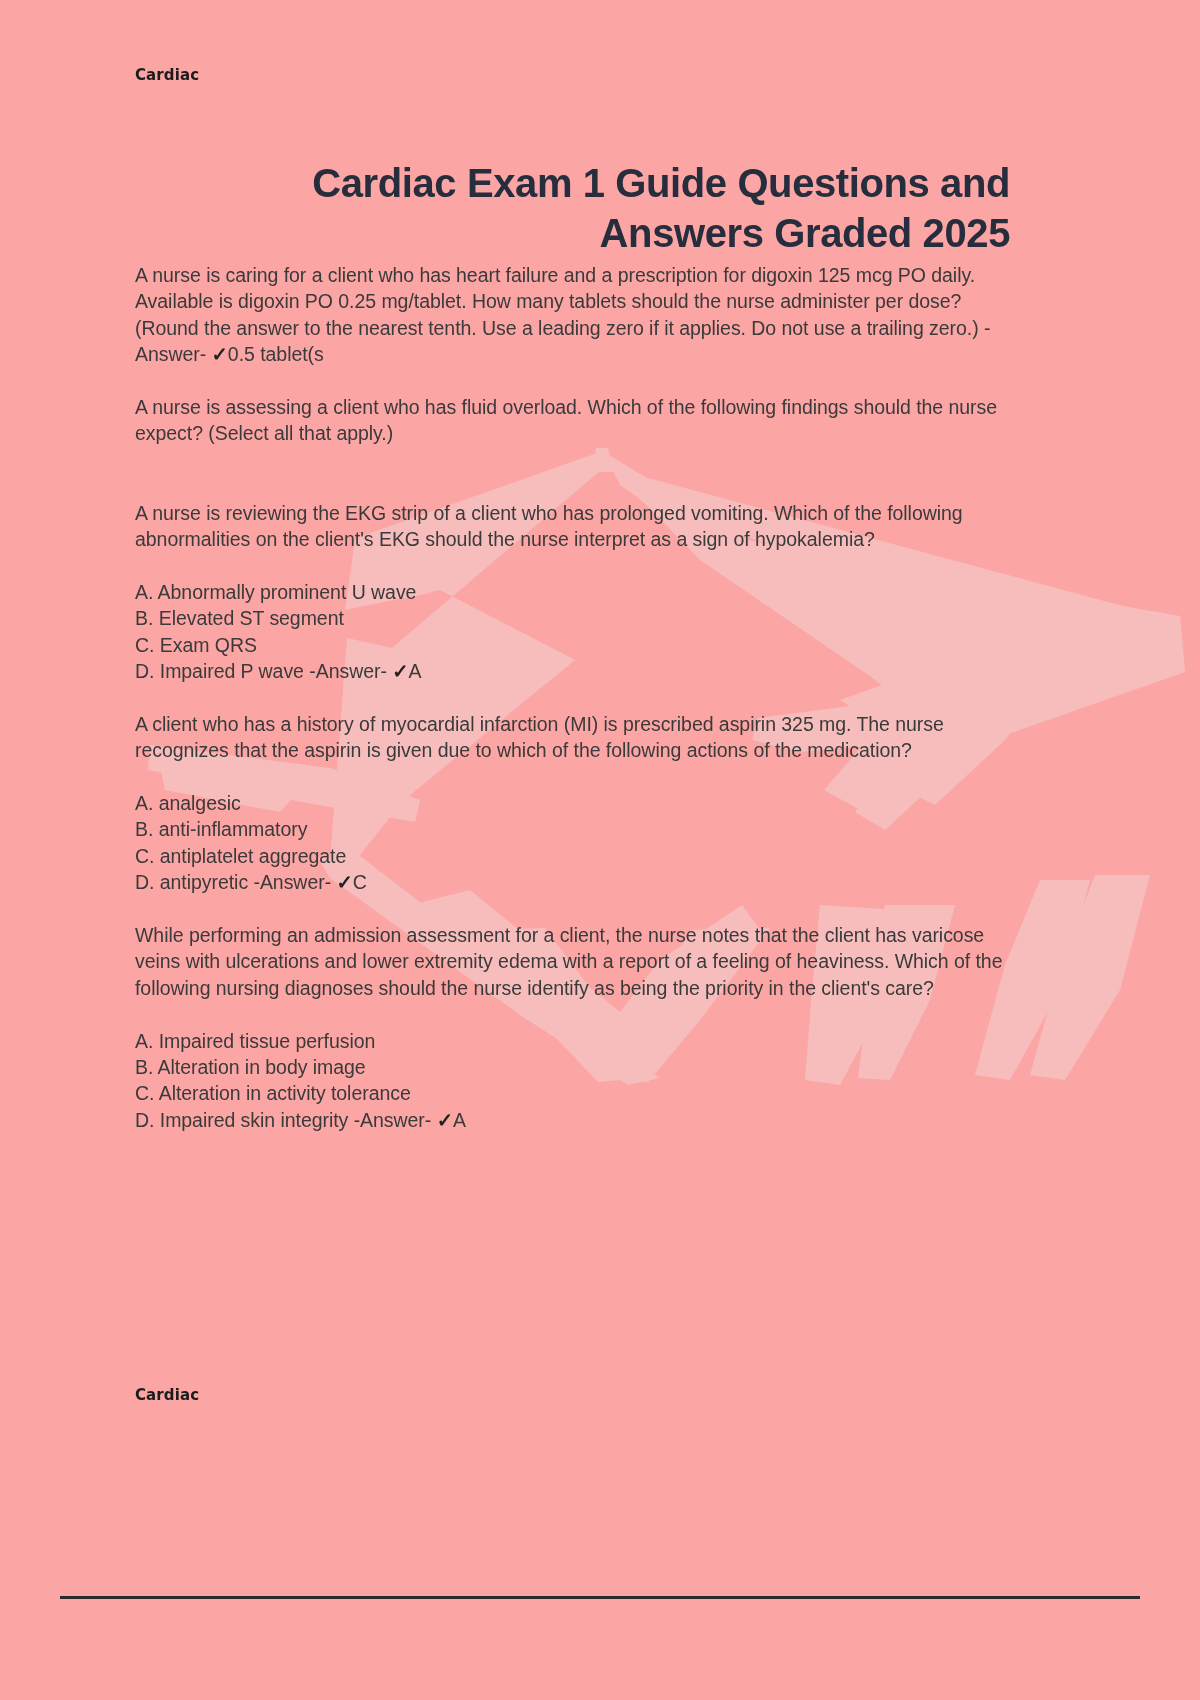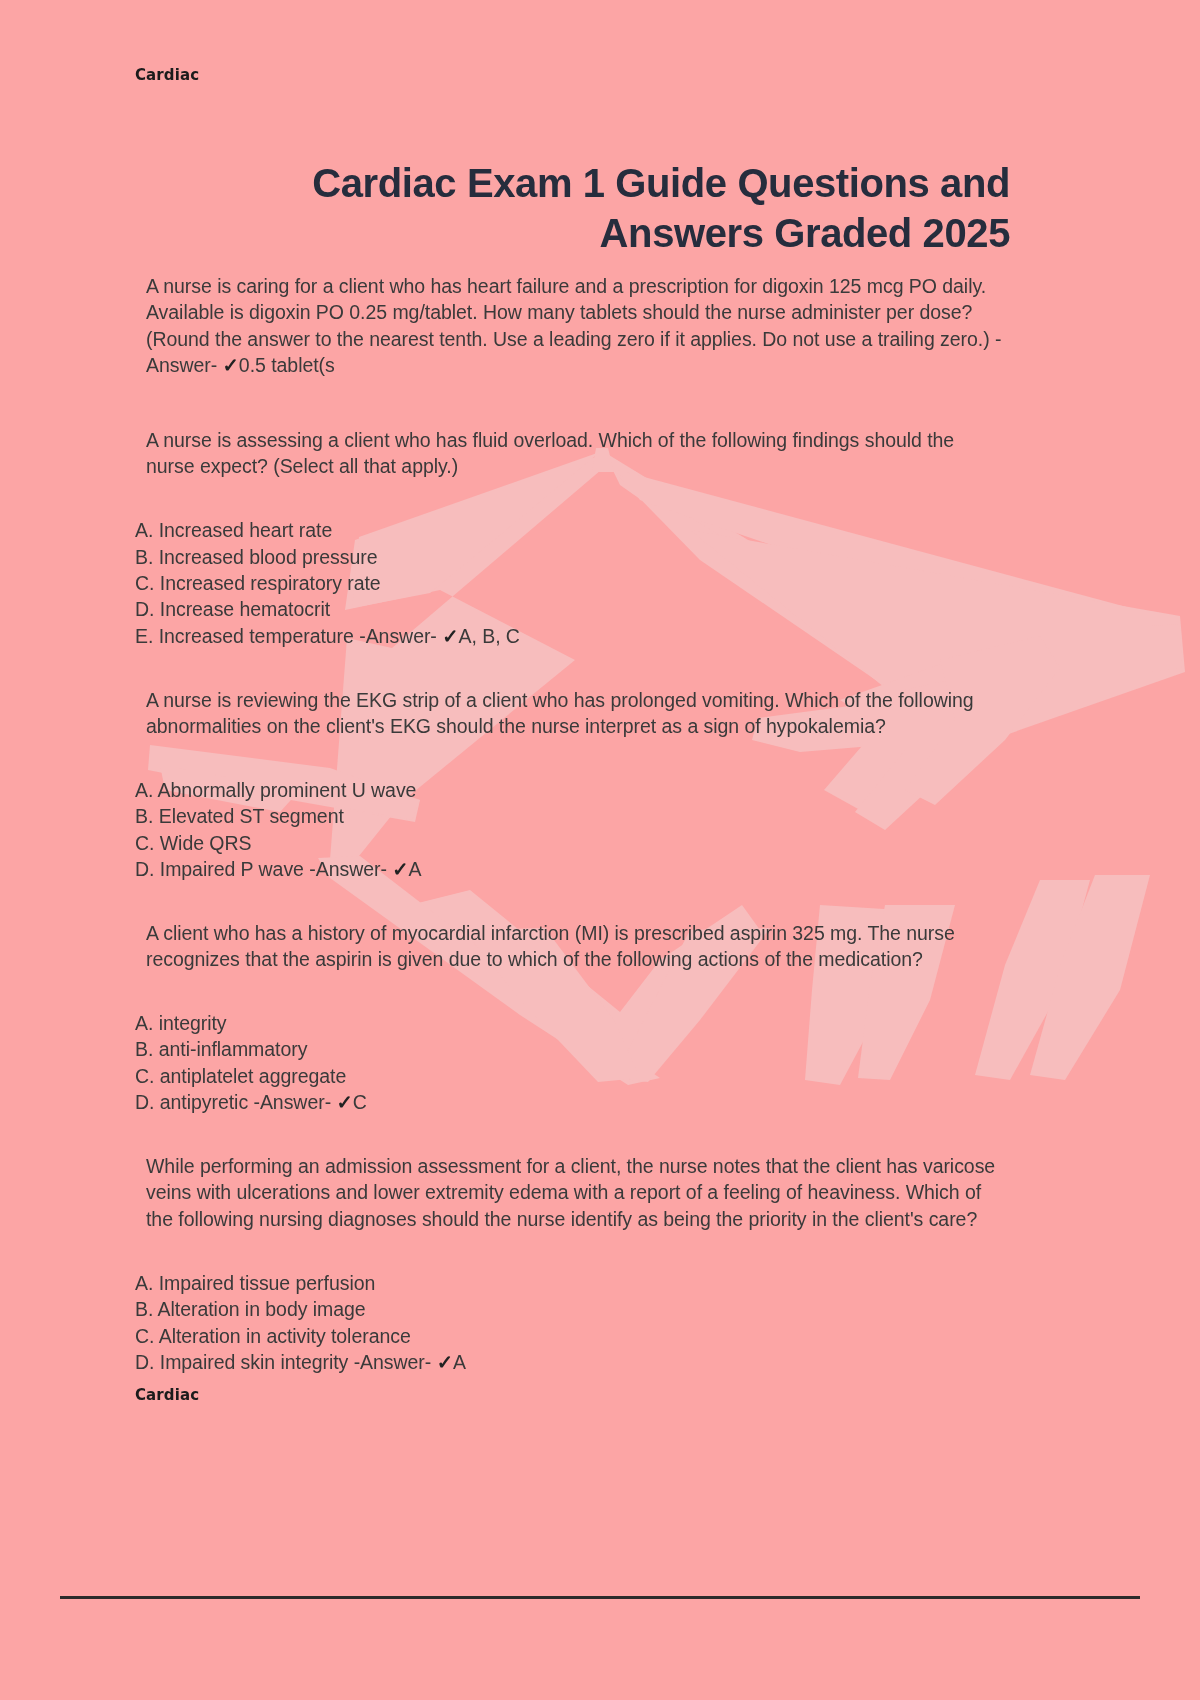--- a/index.html
+++ b/index.html
@@ -68,21 +68,21 @@
     top: 262px;
     width: 880px;
   }
 
   .qa-group { margin-bottom: 0; }
 
   .para {
     font-size: 19.5px;
     line-height: 26.4px;
     color: #3a3a3a;
-    margin: 11px;
+    margin: 0;
     letter-spacing: -0.05px;
   }
 
   .options {
     margin: 0;
     padding: 0;
     list-style: none;
   }
   .options li {
     font-size: 19.5px;
@@ -166,47 +166,40 @@
     <div class="body-block">
 
       <div class="qa-group">
         <p class="para"><span>A nurse is caring for a client who has heart failure and a prescription for digoxin 125 mcg PO daily. Available is digoxin PO 0.25 mg/tablet. How many tablets should the nurse administer per dose? (Round the answer to the nearest tenth. Use a leading zero if it applies. Do not use a trailing zero.) -Answer- </span><span class="ans-check">✓</span><span>0.5 tablet(s</span></p>
       </div>
       <div class="spacer"></div>
 
       <div class="qa-group">
         <p class="para">A nurse is assessing a client who has fluid overload. Which of the following findings should the nurse expect? (Select all that apply.)</p>
         <div class="spacer"></div>
-        <ul class="options">
-          <li>A. Increased heart rate</li>
-          <li>B. Increased blood pressure</li>
-          <li>C. Increased respiratory rate</li>
-          <li>D. Increase hematocrit</li>
-          <li><span>E. Increased temperature -Answer- </span><span class="ans-check">✓</span><span>A, B, C</span></li>
-        </ul>
       </div>
       <div class="spacer"></div>
 
       <div class="qa-group">
         <p class="para">A nurse is reviewing the EKG strip of a client who has prolonged vomiting. Which of the following abnormalities on the client's EKG should the nurse interpret as a sign of hypokalemia?</p>
         <div class="spacer"></div>
         <ul class="options">
           <li>A. Abnormally prominent U wave</li>
           <li>B. Elevated ST segment</li>
-          <li>C. Wide QRS</li>
+          <li>C. Exam QRS</li>
           <li><span>D. Impaired P wave -Answer- </span><span class="ans-check">✓</span><span>A</span></li>
         </ul>
       </div>
       <div class="spacer"></div>
 
       <div class="qa-group">
         <p class="para">A client who has a history of myocardial infarction (MI) is prescribed aspirin 325 mg. The nurse recognizes that the aspirin is given due to which of the following actions of the medication?</p>
         <div class="spacer"></div>
         <ul class="options">
-          <li>A. integrity</li>
+          <li>A. analgesic</li>
           <li>B. anti-inflammatory</li>
           <li>C. antiplatelet aggregate</li>
           <li><span>D. antipyretic -Answer- </span><span class="ans-check">✓</span><span>C</span></li>
         </ul>
       </div>
       <div class="spacer"></div>
 
       <div class="qa-group">
         <p class="para">While performing an admission assessment for a client, the nurse notes that the client has varicose veins with ulcerations and lower extremity edema with a report of a feeling of heaviness. Which of the following nursing diagnoses should the nurse identify as being the priority in the client's care?</p>
         <div class="spacer"></div>

